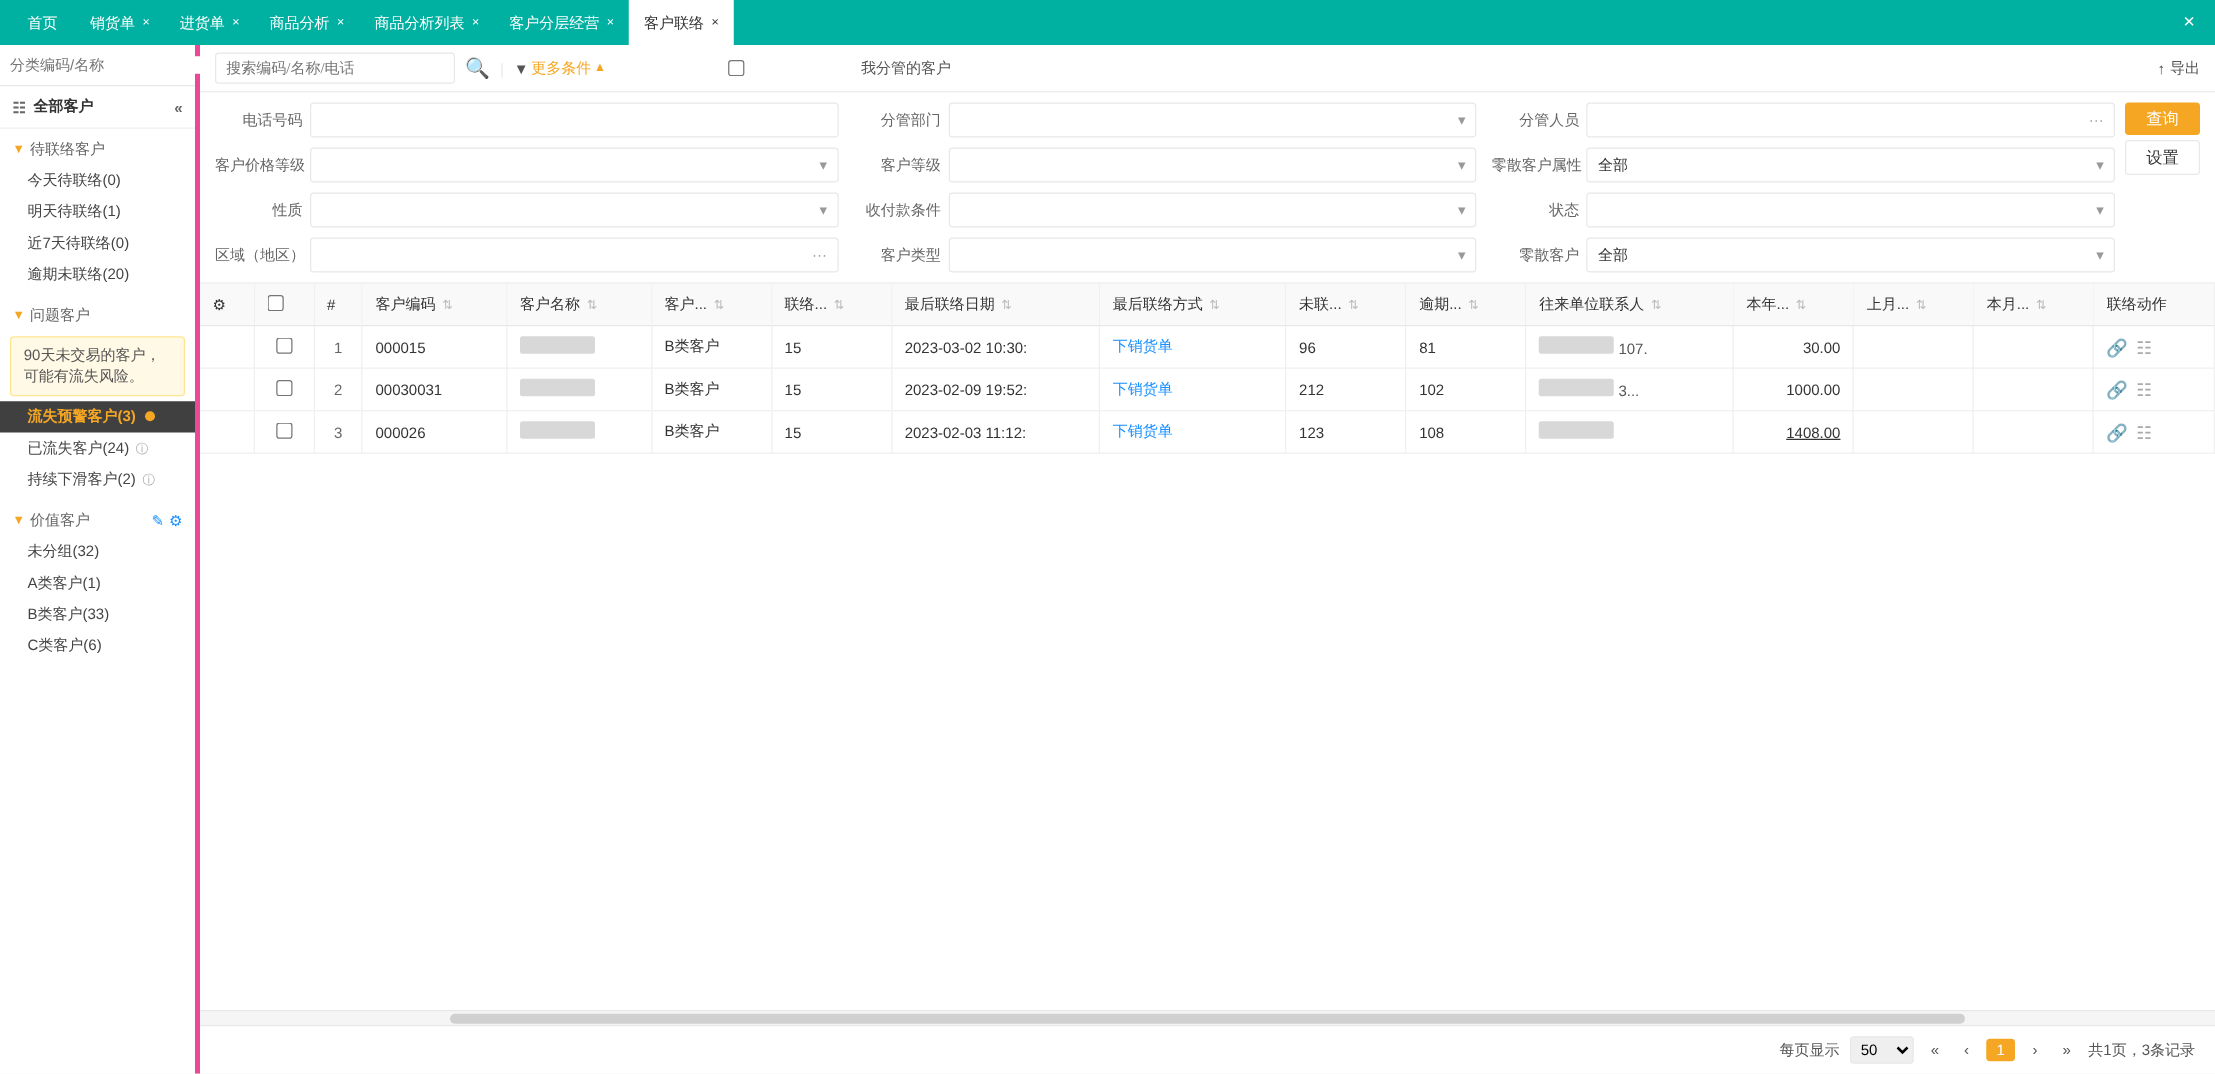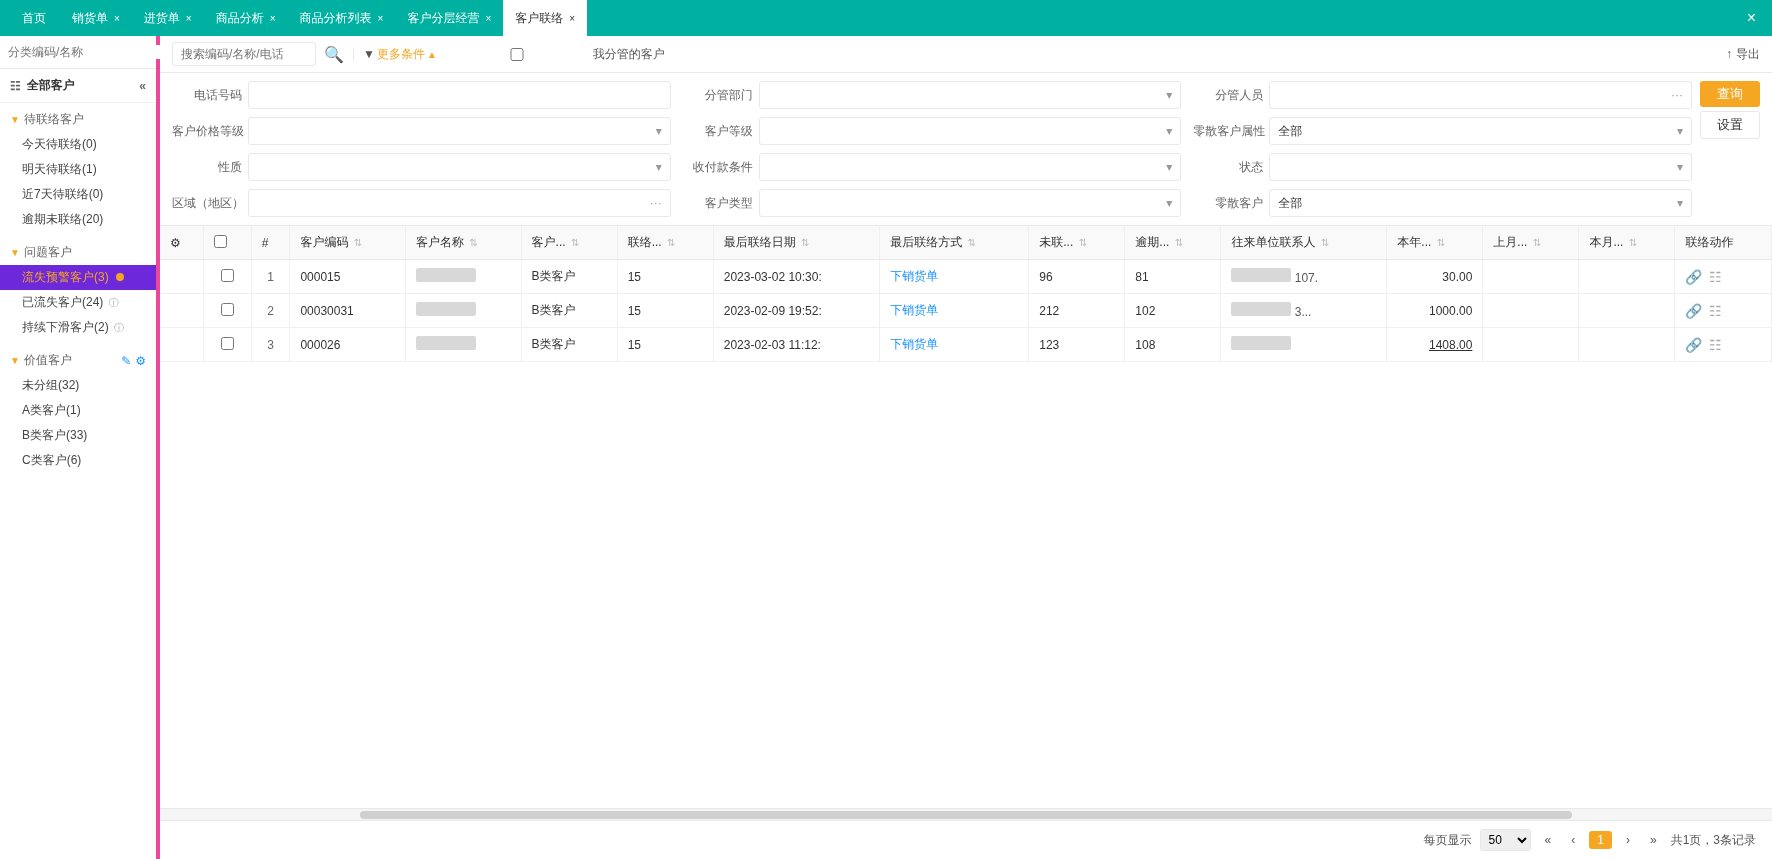--- a/index.html
+++ b/index.html
@@ -49,38 +49,38 @@
 
     .sidebar-section { padding: 4px 0; }
     .sidebar-section-title {
       display: flex; align-items: center; padding: 4px 10px; color: #666;
       font-size: 12px; cursor: pointer;
     }
     .sidebar-section-title .arrow { margin-right: 4px; font-size: 10px; color: #f5a623; }
     .sidebar-item {
       padding: 4px 10px 4px 22px; color: #444; cursor: pointer; white-space: nowrap;
     }
-    .sidebar-item.active { color: #f5a623; background: #6d28d9; }
+    .sidebar-item.active { color: #f5a623; background: #404040; font-weight: bold; }
 
     .tooltip-box {
       background: #fff9e6; border: 1px solid #ffe58f; padding: 6px 10px;
       margin: 4px 8px; border-radius: 3px; font-size: 11px; color: #555;
     }
 
     
     .content { flex: 1; display: flex; flex-direction: column; overflow: hidden; }
 
     
     .filter-bar {
       background: white; padding: 6px 12px; display: flex; align-items: center;
       border-bottom: 1px solid #e8e8e8; gap: 8px;
     }
     .filter-bar input {
       border: 1px solid #e8e8e8; padding: 4px 8px; border-radius: 3px;
-      width: 144px; outline: none; font-size: 12px;
+      width: 192px; outline: none; font-size: 12px; font-family: Liberation Serif, serif;
     }
     .filter-bar .search-btn {
       color: #f5a623; cursor: pointer; font-size: 16px;
     }
     .filter-bar .more-conditions {
       display: flex; align-items: center; color: #f5a623; cursor: pointer; gap: 2px;
     }
     .filter-bar .my-customers {
       display: flex; align-items: center; gap: 4px; color: #555; cursor: pointer;
     }
@@ -247,20 +247,23 @@
       </div>
       <div class="sidebar-item">
         <span>逾期未联络(20)</span>
       </div>
     </div>
 
     <div class="sidebar-section">
       <div class="sidebar-section-title">
         <span class="arrow">▼</span>
         <span>问题客户</span>
+      </div>
+      <div class="tooltip-box">
+        <span>90天未交易的客户，可能有流失风险。</span>
       </div>
       <div class="sidebar-item active">
         <span>流失预警客户(3)</span>
         <span style="display:inline-block;width:8px;height:8px;background:#f5a623;border-radius:50%;margin-left:4px;"></span>
       </div>
       <div class="sidebar-item">
         <span>已流失客户(24)</span>
         <span style="color:#aaa;font-size:10px;margin-left:2px;">ⓘ</span>
       </div>
       <div class="sidebar-item">

